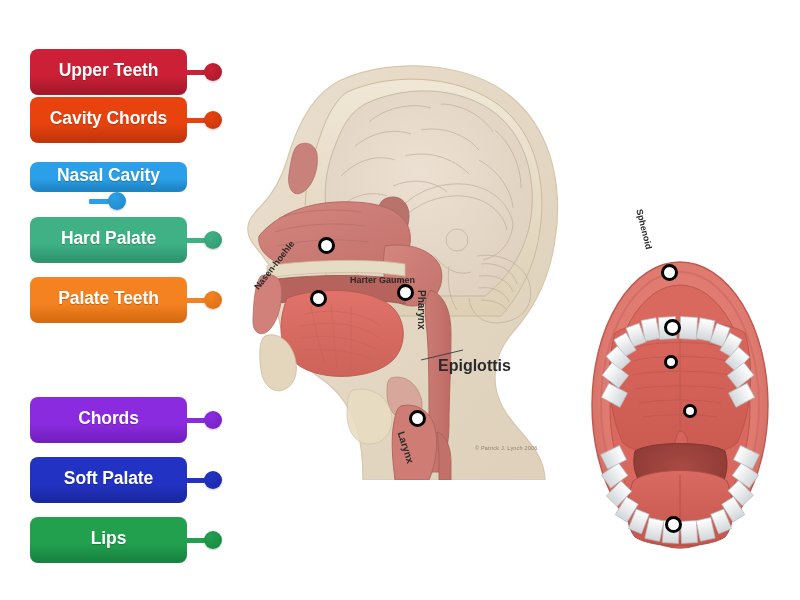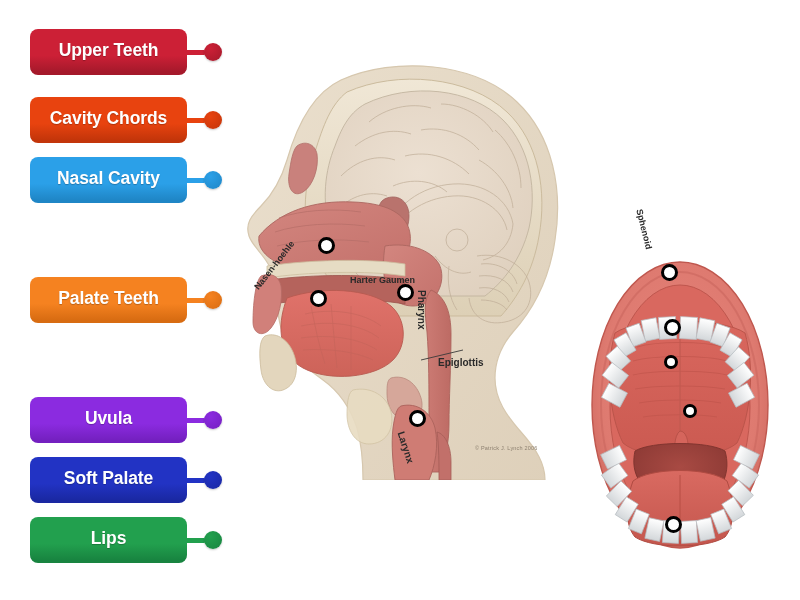--- a/index.html
+++ b/index.html
@@ -121,59 +121,68 @@
     color: #8d8070;
     letter-spacing: 0.2px;
     z-index: 30;
   }
   svg { display: block; }
 </style>
 </head>
 <body>
 
 <div id="label-column">
-    <div class="label-row" style="top: 28px;">
+    <div class="label-row" style="top: 48px;">
       <div class="label-box" style="background: linear-gradient(rgb(204, 32, 54) 0%, rgb(204, 32, 54) 62%, rgb(165, 25, 43) 100%); border-bottom: 3px solid rgb(165, 25, 43);">
         <span class="txt">Upper Teeth</span>
       </div>
       <div class="connector">
         <div class="stem" style="background: rgb(204, 32, 54);"></div>
         <div class="knob" style="background: radial-gradient(circle at 35% 30%, rgb(204, 32, 54), rgb(165, 25, 43));"></div>
       </div>
     </div>
     <div class="label-row" style="top: 96px;">
       <div class="label-box" style="background: linear-gradient(rgb(232, 67, 15) 0%, rgb(232, 67, 15) 62%, rgb(195, 53, 10) 100%); border-bottom: 3px solid rgb(195, 53, 10);">
         <span class="txt">Cavity Chords</span>
       </div>
       <div class="connector">
         <div class="stem" style="background: rgb(232, 67, 15);"></div>
         <div class="knob" style="background: radial-gradient(circle at 35% 30%, rgb(232, 67, 15), rgb(195, 53, 10));"></div>
       </div>
     </div>
-    <div class="label-row" style="top: 156px;">
+    <div class="label-row" style="top: 162px; flex-direction: column;">
       <div class="label-box" style="background: linear-gradient(rgb(43, 160, 232) 0%, rgb(43, 160, 232) 62%, rgb(31, 134, 198) 100%); border-bottom: 3px solid rgb(31, 134, 198);">
         <span class="txt">Nasal Cavity</span>
       </div>
       <div class="connector">
         <div class="stem" style="background: rgb(43, 160, 232);"></div>
         <div class="knob" style="background: radial-gradient(circle at 35% 30%, rgb(43, 160, 232), rgb(31, 134, 198));"></div>
+      </div>
+    </div>
+    <div class="label-row" style="top: 216px;">
+      <div class="label-box" style="background: linear-gradient(rgb(63, 177, 133) 0%, rgb(63, 177, 133) 62%, rgb(47, 150, 112) 100%); border-bottom: 3px solid rgb(47, 150, 112);">
+        <span class="txt">Hard Palate</span>
+      </div>
+      <div class="connector">
+        <div class="stem" style="background: rgb(63, 177, 133);"></div>
+        <div class="knob" style="background: radial-gradient(circle at 35% 30%, rgb(63, 177, 133), rgb(47, 150, 112));"></div>
       </div>
     </div>
     <div class="label-row" style="top: 276px;">
       <div class="label-box" style="background: linear-gradient(rgb(245, 130, 32) 0%, rgb(245, 130, 32) 62%, rgb(216, 108, 18) 100%); border-bottom: 3px solid rgb(216, 108, 18);">
         <span class="txt">Palate Teeth</span>
       </div>
       <div class="connector">
         <div class="stem" style="background: rgb(245, 130, 32);"></div>
         <div class="knob" style="background: radial-gradient(circle at 35% 30%, rgb(245, 130, 32), rgb(216, 108, 18));"></div>
       </div>
     </div>
     <div class="label-row" style="top: 396px;">
       <div class="label-box" style="background: linear-gradient(rgb(139, 43, 224) 0%, rgb(139, 43, 224) 62%, rgb(116, 32, 192) 100%); border-bottom: 3px solid rgb(116, 32, 192);">
-        <span class="txt">Uvula</span>
+        <span class="txt">Chords</span>
       </div>
       <div class="connector">
         <div class="stem" style="background: rgb(139, 43, 224);"></div>
         <div class="knob" style="background: radial-gradient(circle at 35% 30%, rgb(139, 43, 224), rgb(116, 32, 192));"></div>
       </div>
     </div>
     <div class="label-row" style="top: 516px;">
       <div class="label-box" style="background: linear-gradient(rgb(34, 160, 78) 0%, rgb(34, 160, 78) 62%, rgb(24, 132, 64) 100%); border-bottom: 3px solid rgb(24, 132, 64);">
         <span class="txt">Lips</span>
       </div>
@@ -318,21 +327,21 @@
     <path d="M108,330 C126,326 142,336 146,352 C150,370 140,384 124,384
              C110,384 102,370 102,354 C102,340 104,332 108,330 Z" fill="#e8dcc2" stroke="#cfc09f" stroke-width="0.8" opacity="0.9"></path>
 
     <line x1="176" y1="300" x2="218" y2="290" stroke="#3a3a3a" stroke-width="0.9"></line>
   </svg>
 
   <div class="anat-label rot75" style="left:404px;top:208px;">Sphenoid</div>
   <div class="anat-label rot-55" style="left:13px;top:286px;line-height:1.05;white-space:pre;">Nasen-hoehle</div>
   <div class="anat-label" style="left:72px;top:275px;padding-left:38px;">Harter Gaumen</div>
   <div class="anat-label rot90" style="left:187px;top:290px;font-size:10px;">Pharynx</div>
-  <div class="anat-label" style="left:198px;top:357px;font-size:10px;">Epiglottis</div>
+  <div class="anat-label" style="left:198px;top:357px;font-size:16px;">Epiglottis</div>
   <div class="anat-label rot70" style="left:166px;top:430px;font-size:10px;">Larynx</div>
 
   <div class="copyright-txt" style="left:235px;top:445px;">© Patrick J. Lynch 2006</div>
 
   <svg width="190" height="300" viewBox="0 0 190 300" style="position:absolute;left:345px;top:255px;">
     <defs>
       <radialGradient id="lipG" cx="50%" cy="45%" r="62%">
         <stop offset="0%" stop-color="#e8857c"></stop>
         <stop offset="72%" stop-color="#de7a70"></stop>
         <stop offset="100%" stop-color="#c96259"></stop>

